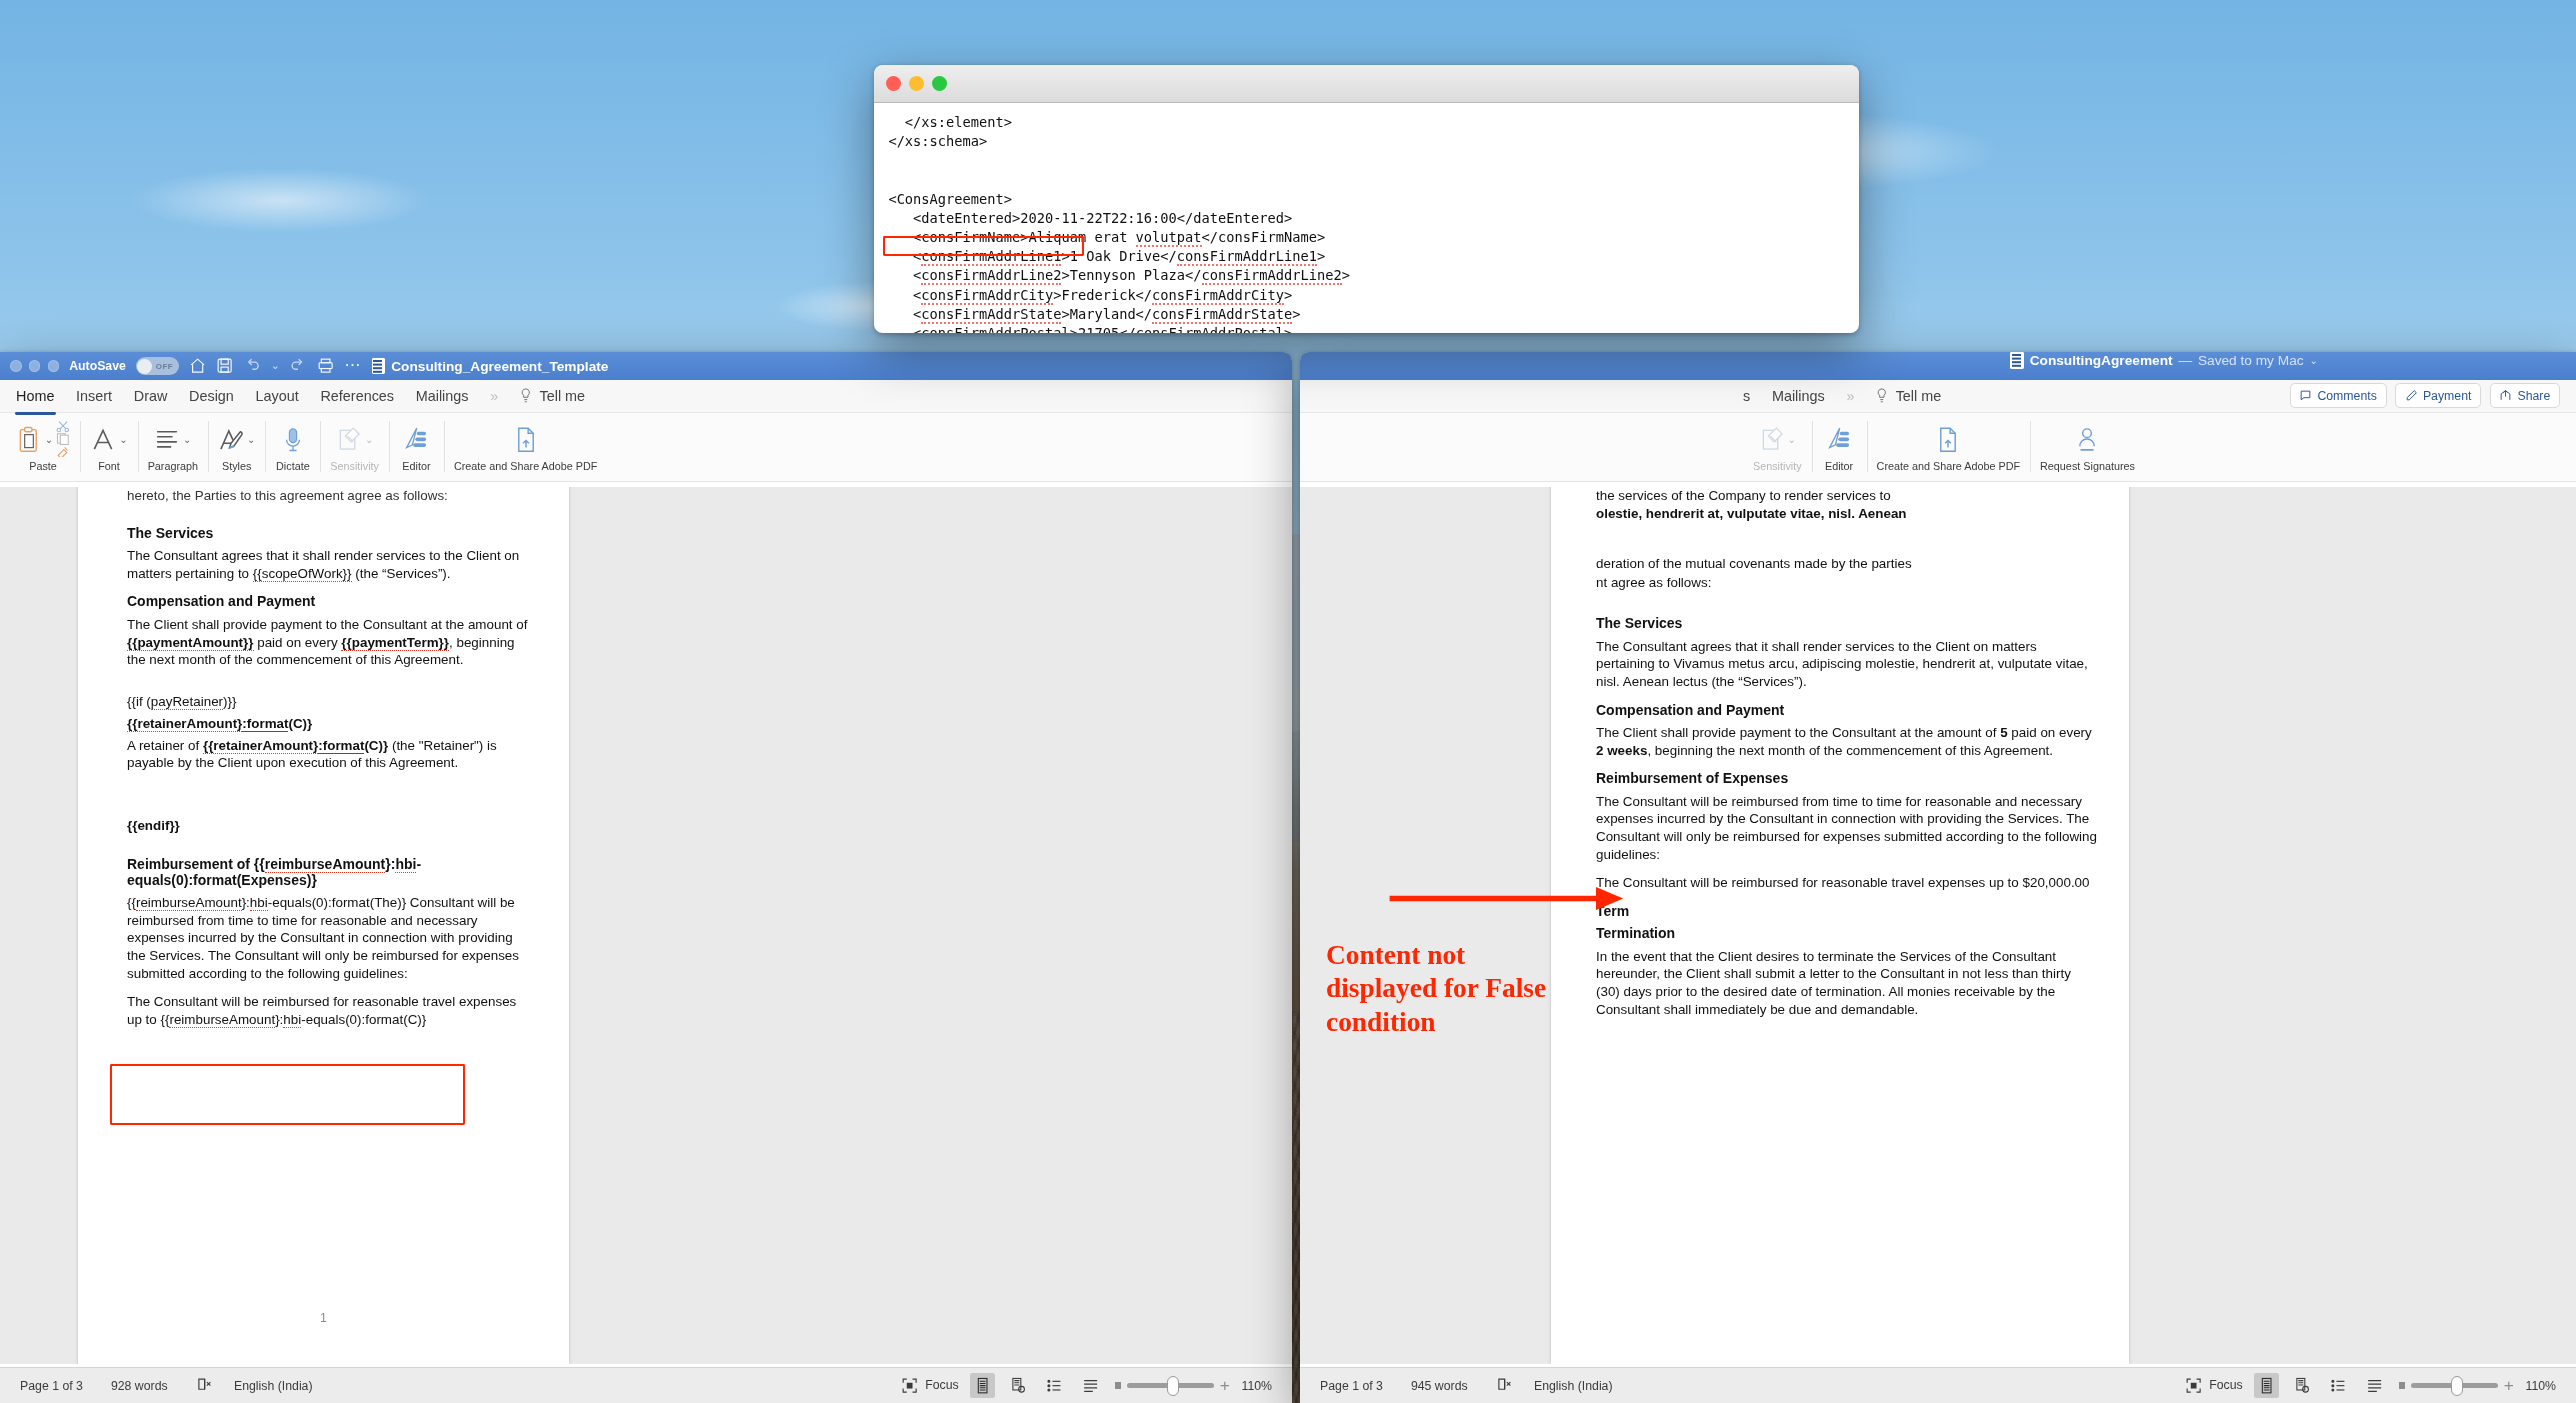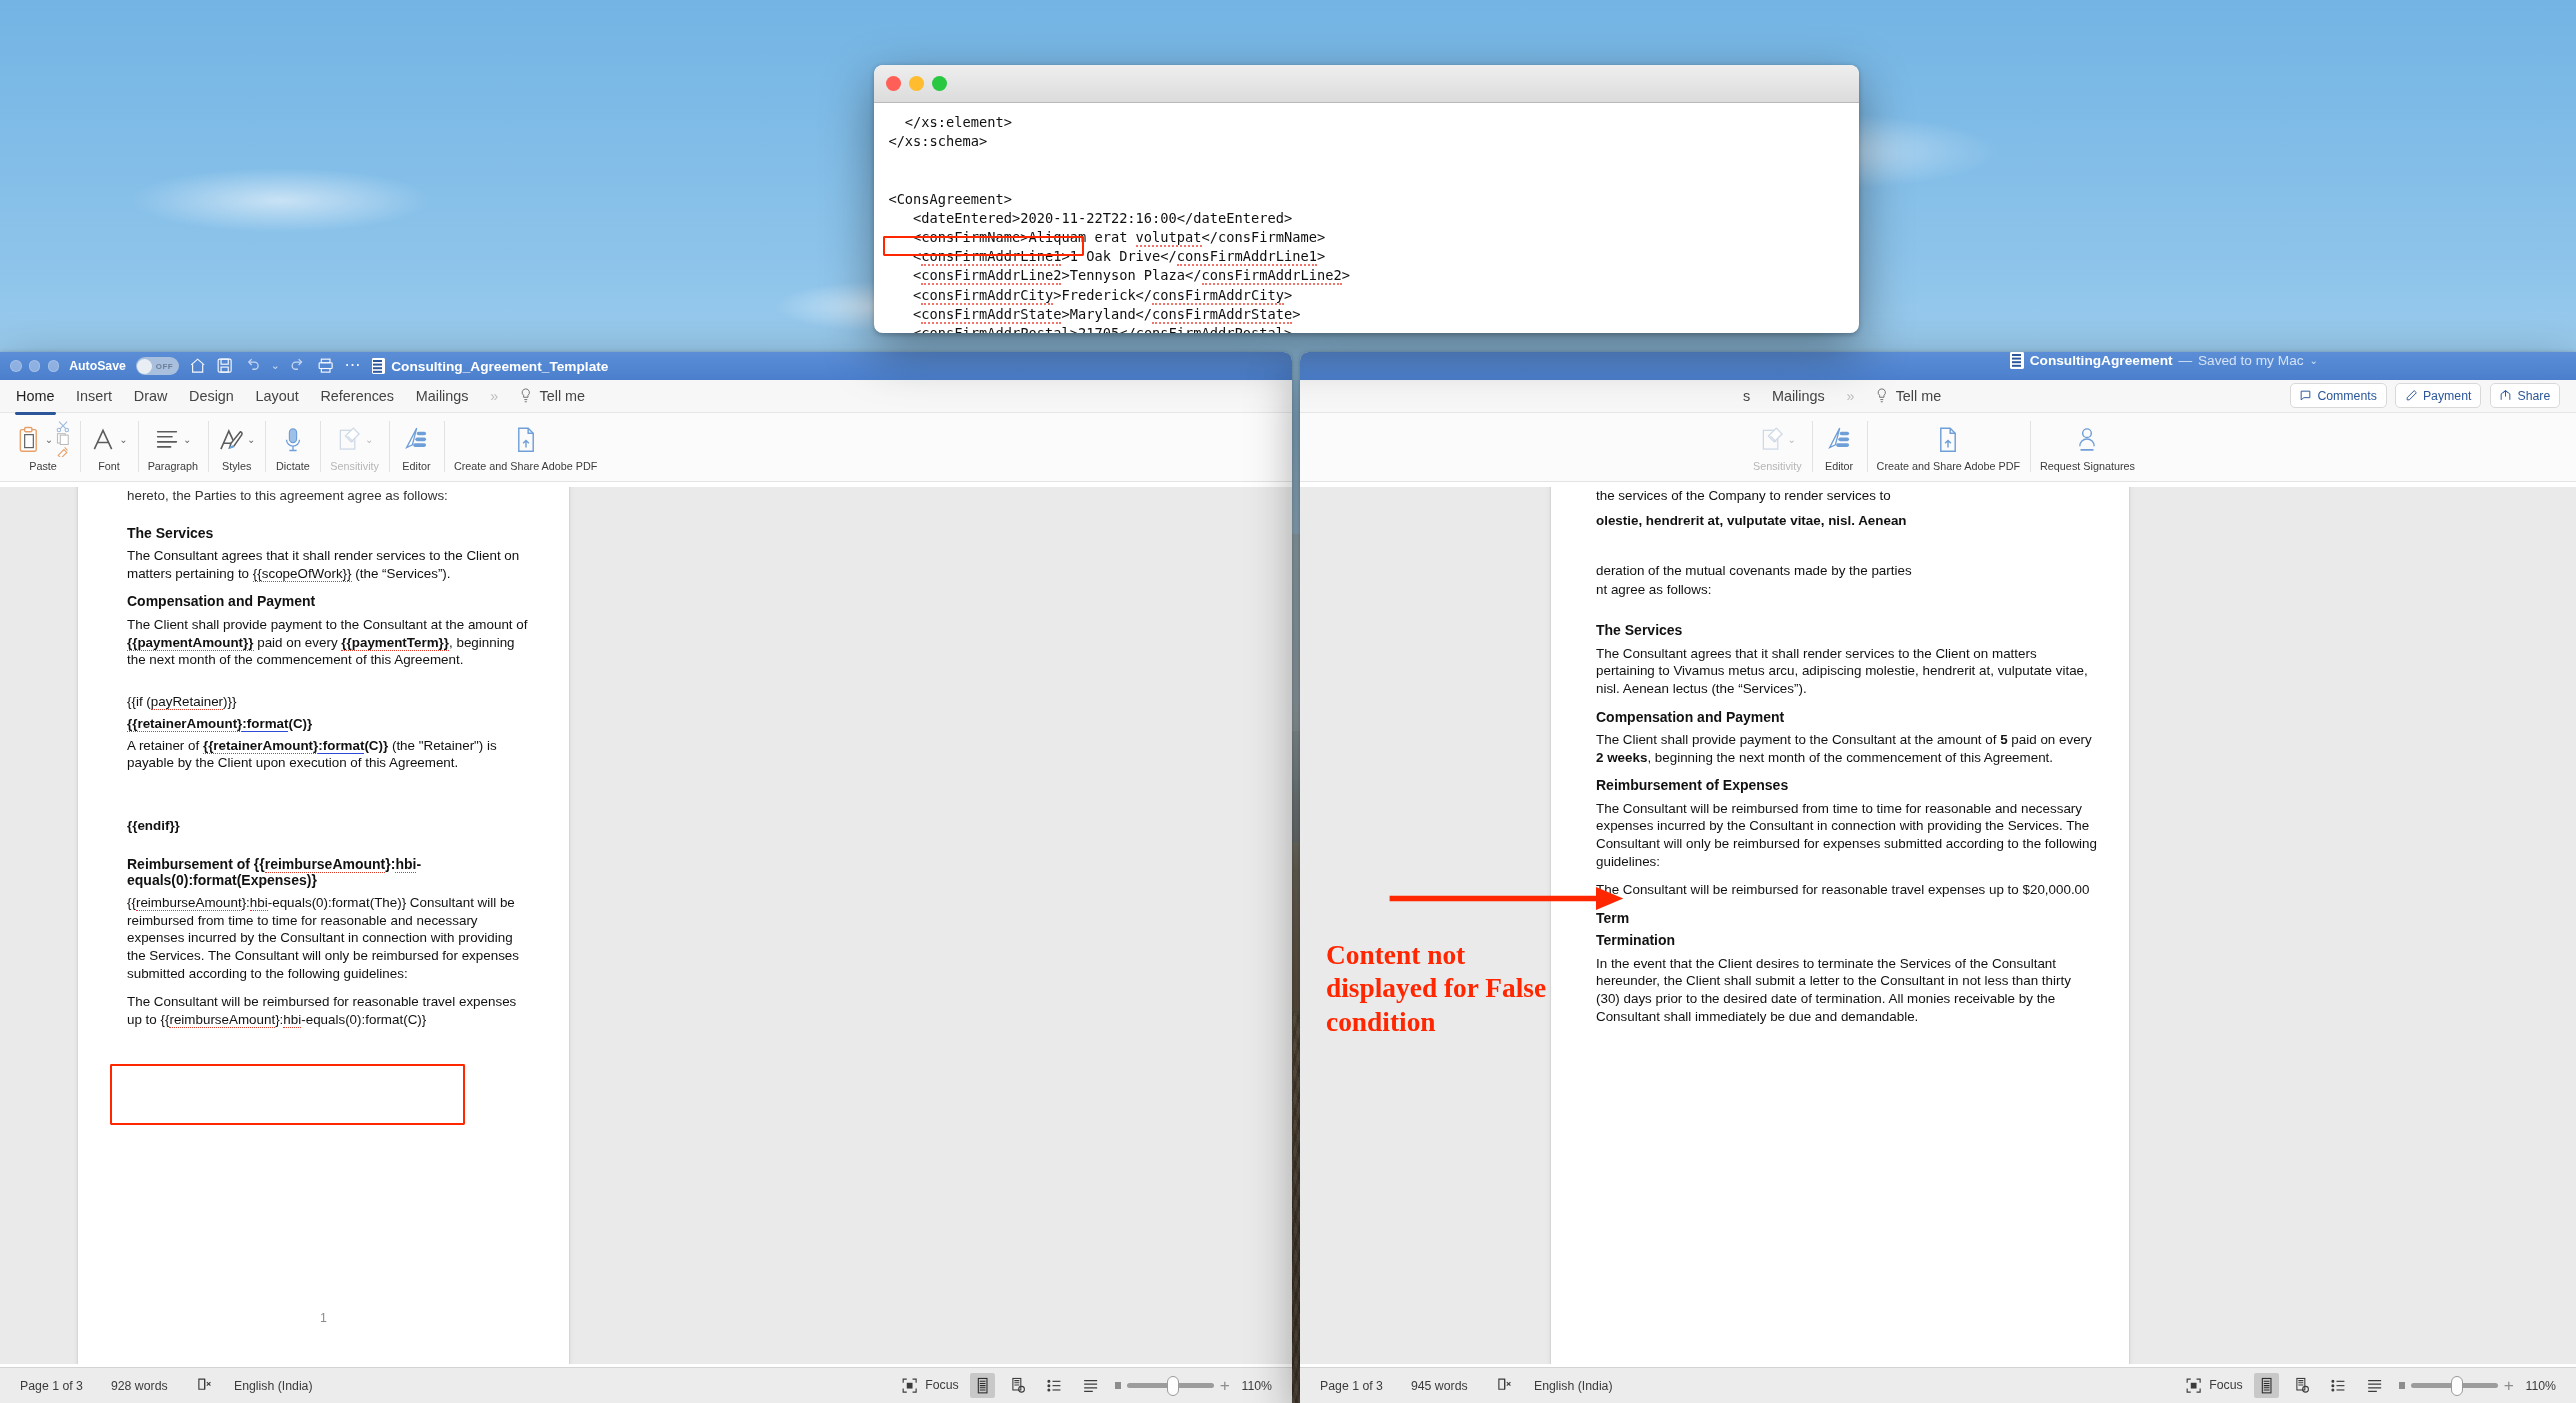--- a/index.html
+++ b/index.html
@@ -590,21 +590,21 @@
           </span>
       </div>
       <div class="rg-label">Request Signatures</div>
     </div>
   </div>
 
   <div class="doc-canvas" style="left:0; top:135px; right:0; bottom:39px;">
     <div class="page" style="left:251px; top:-94px; width:578px; height:1011px;">
       <div style="position:absolute; left:45px; top:94px; right:32px; overflow:hidden; height:852px;">
         <div class="doc-text">
-          <div class="doc-p" style="margin-bottom:7px;">the services of the Company to render services to</div>
+          <div class="doc-p" style="margin-bottom:0;">the services of the Company to render services to</div>
           <div class="doc-p" style="font-weight:bold; margin-bottom:33px;">olestie, hendrerit at, vulputate vitae, nisl. Aenean</div>
           <div class="doc-p" style="margin-bottom:1.4px;">deration of the mutual covenants made by the parties</div>
           <div class="doc-p" style="margin-bottom:23px;">nt agree as follows:</div>
 
           <div class="doc-h">The Services</div>
           <div class="doc-p">The Consultant agrees that it shall render services to the Client on matters pertaining to Vivamus metus arcu, adipiscing molestie, hendrerit at, vulputate vitae, nisl. Aenean lectus (the “Services”).</div>
 
           <div class="doc-h">Compensation and Payment</div>
           <div class="doc-p">The Client shall provide payment to the Consultant at the amount of <b>5</b> paid on every <b>2 weeks</b>, beginning the next month of the commencement of this Agreement.</div>
 

